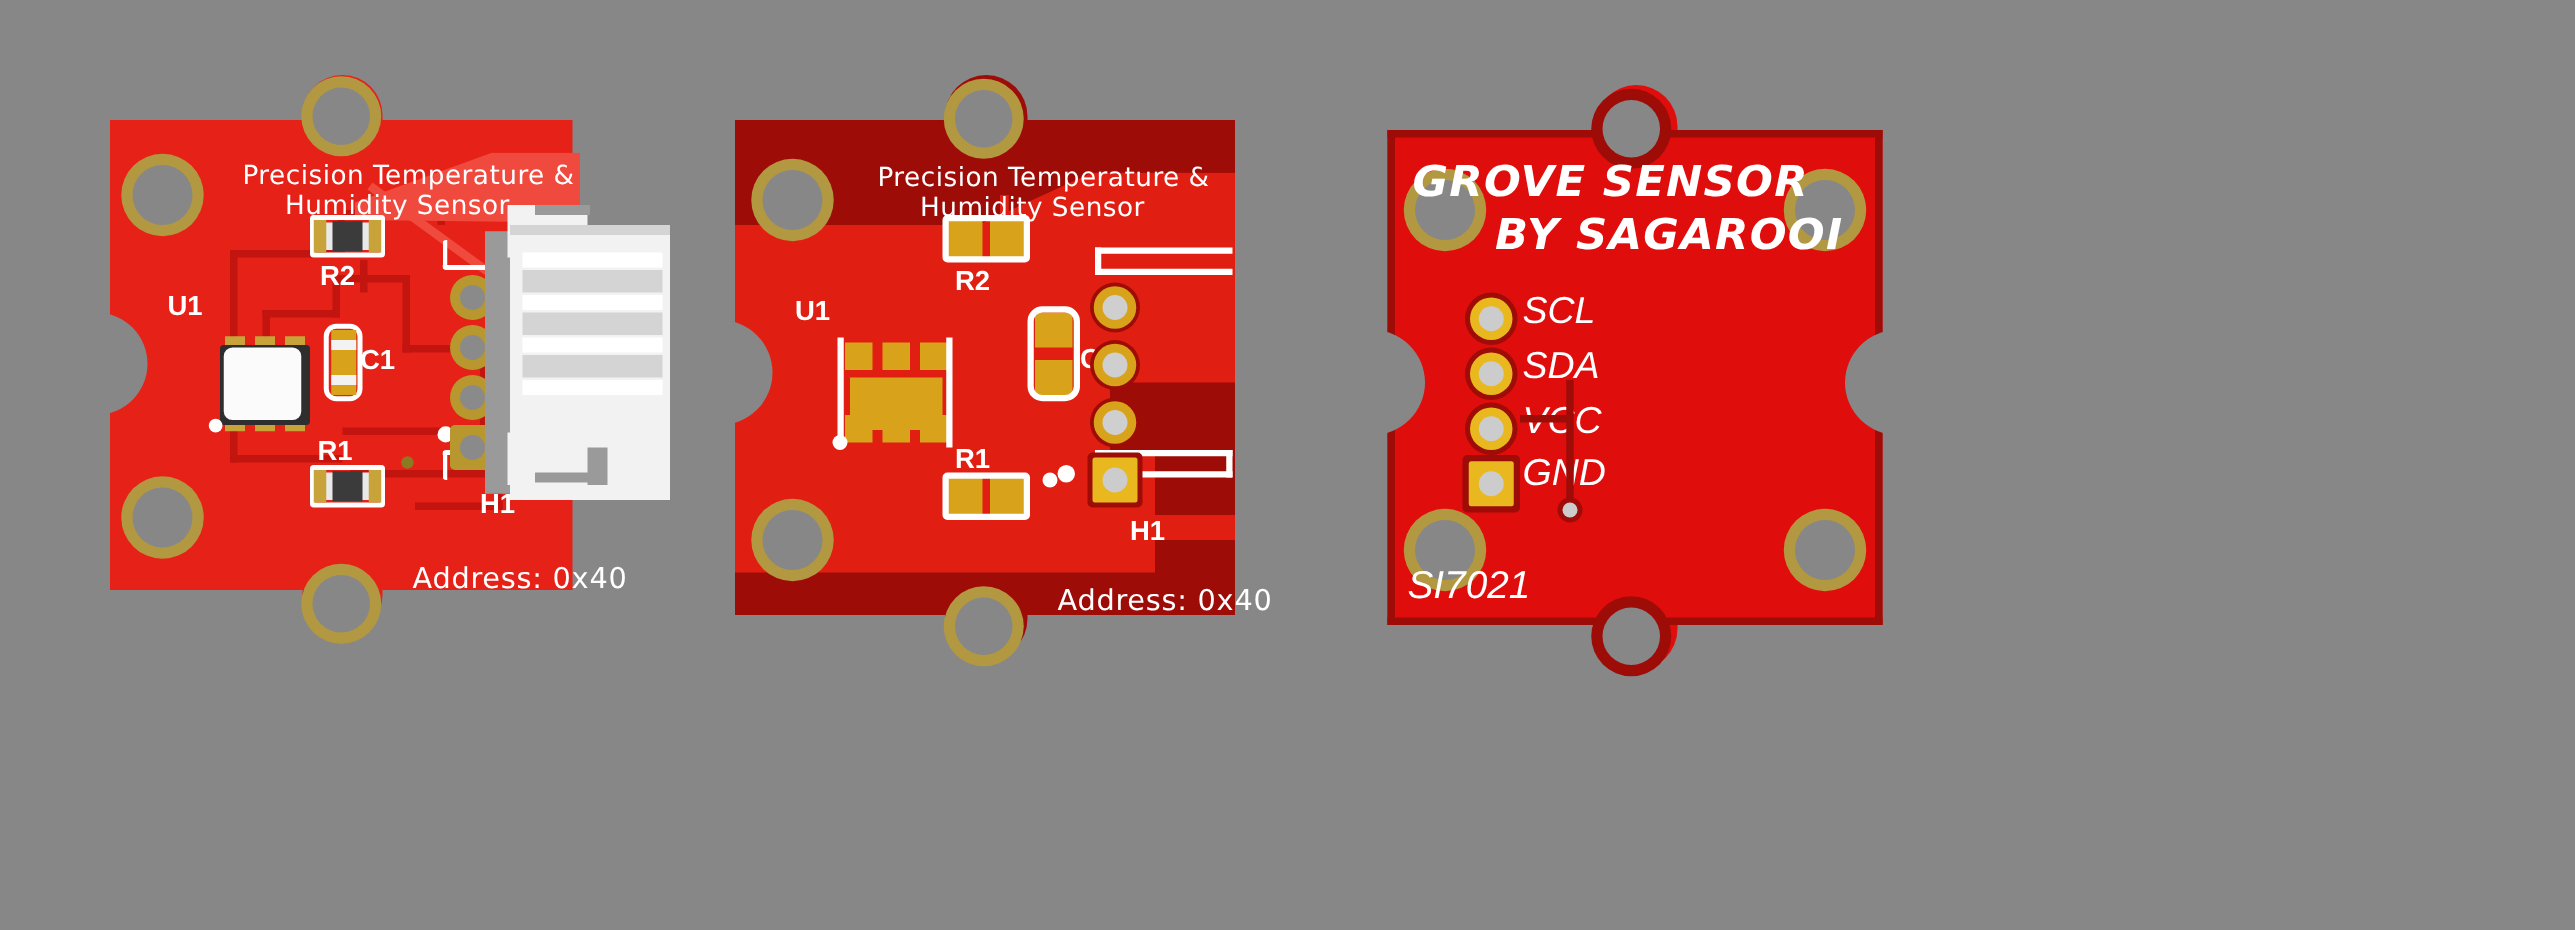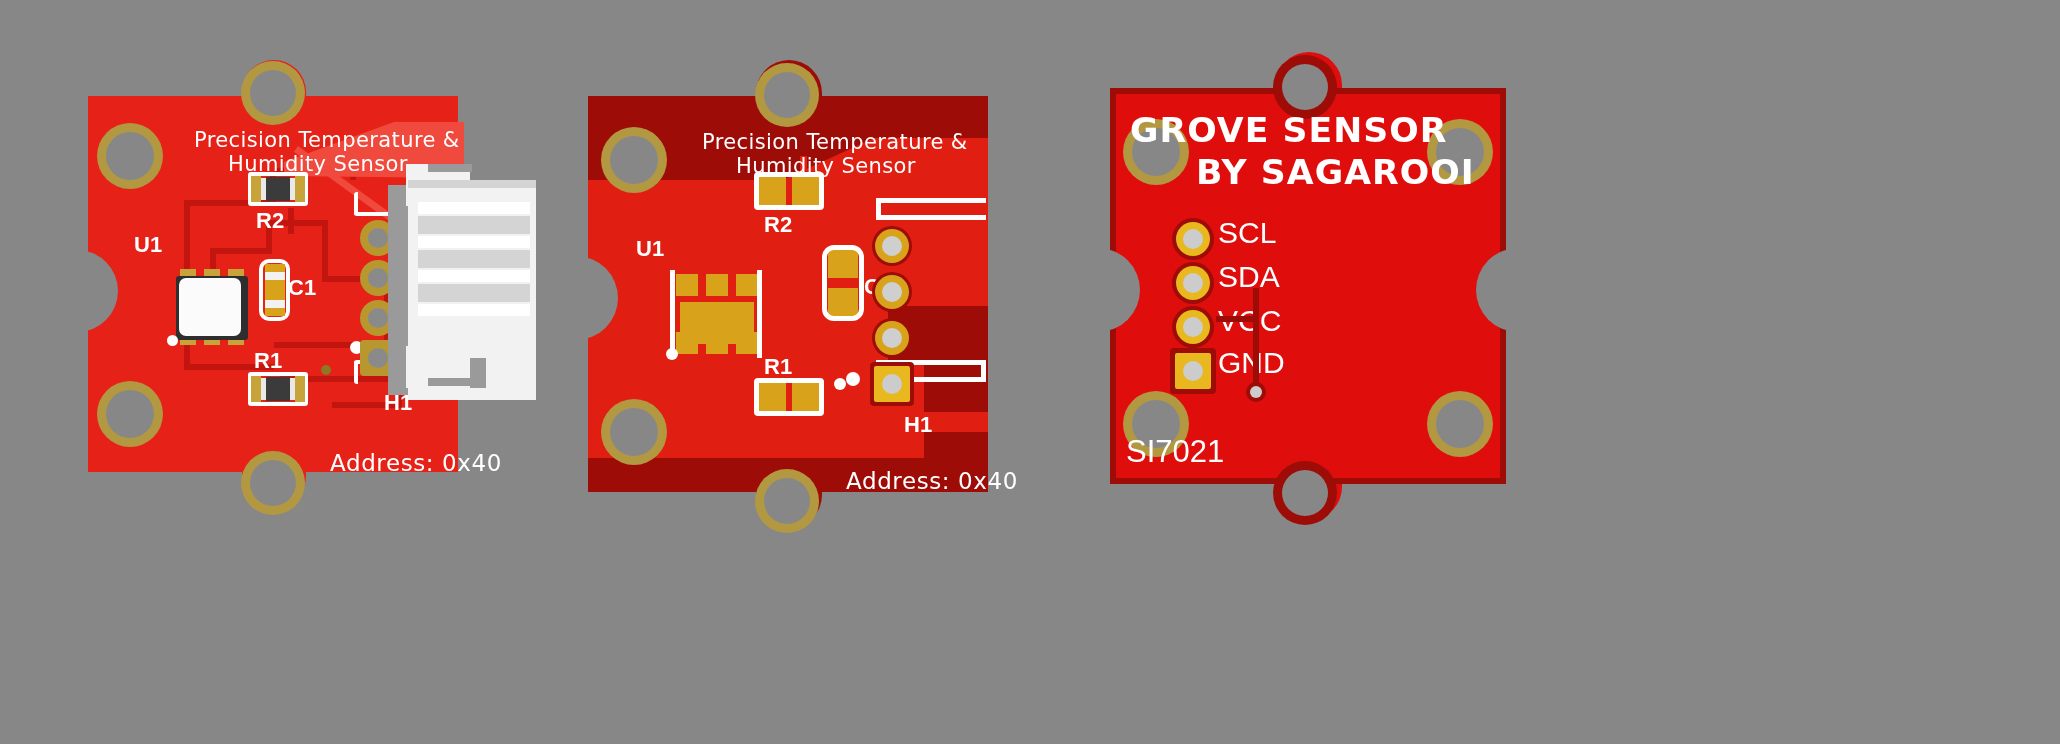--- a/index.html
+++ b/index.html
@@ -273,21 +273,21 @@
     <div class="b3-padsq" style="left:282px;top:302px;width:44px;height:44px;">
       <div class="ring" style="left:4px;top:4px;width:36px;height:36px;"></div>
       <div class="hole" style="left:12px;top:12px;width:20px;height:20px;"></div>
     </div>
     <div class="dot-w" style="left:258px;top:312px;width:14px;height:14px;"></div>
     <div class="silk t-ref" style="left:316px;top:352px;">H1</div>
 
     <div class="silk t-addr" style="left:258px;top:408px;">Address: 0x40</div>
   </div>
 
-  <div class="board" style="left:1110px;top:52px;width:396px;height:468px;">
+  <div class="board" style="left:1110px;top:68px;width:396px;height:468px;font-style:italic;">
 
     <div class="b3-tab-t"></div>
     <div class="b3-tab-b"></div>
     <div class="b3-body"></div>
 
     <div class="b3-edge" style="left:0px;top:36px;width:396px;height:6px;"></div>
     <div class="b3-edge" style="left:0px;top:36px;width:6px;height:396px;"></div>
     <div class="b3-edge" style="left:390px;top:36px;width:6px;height:396px;"></div>
     <div class="b3-edge" style="left:0px;top:426px;width:396px;height:6px;"></div>
 

